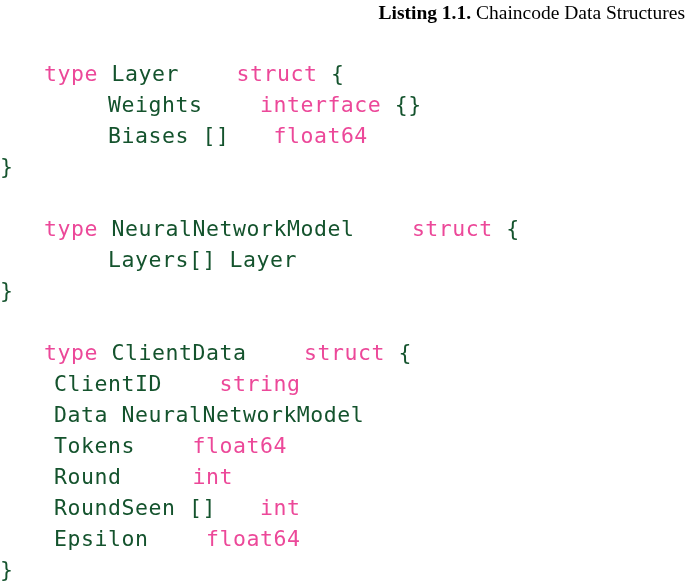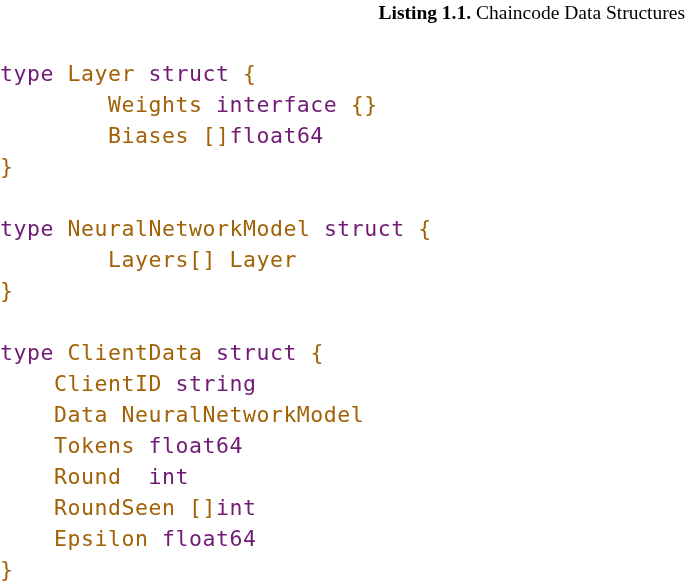--- a/index.html
+++ b/index.html
@@ -44,24 +44,25 @@
     letter-spacing: 0.55px;
     color: #000000;
     white-space: pre;
   }
   .code .ln {
     display: block;
     height: 31px;
     white-space: pre;
   }
   .kw {
-    color: #701a75;
+    color: #ec4899;
+    padding-left: 44px;
   }
   .pl {
-    color: #a16207;
+    color: #14532d;
     text-align: right;
   }
 </style>
 </head>
 <body>
 
 <div id="page">
 
   <div class="caption">
     <span class="caption-label">Listing 1.1.</span><span class="caption-text"> Chaincode Data Structures</span>

